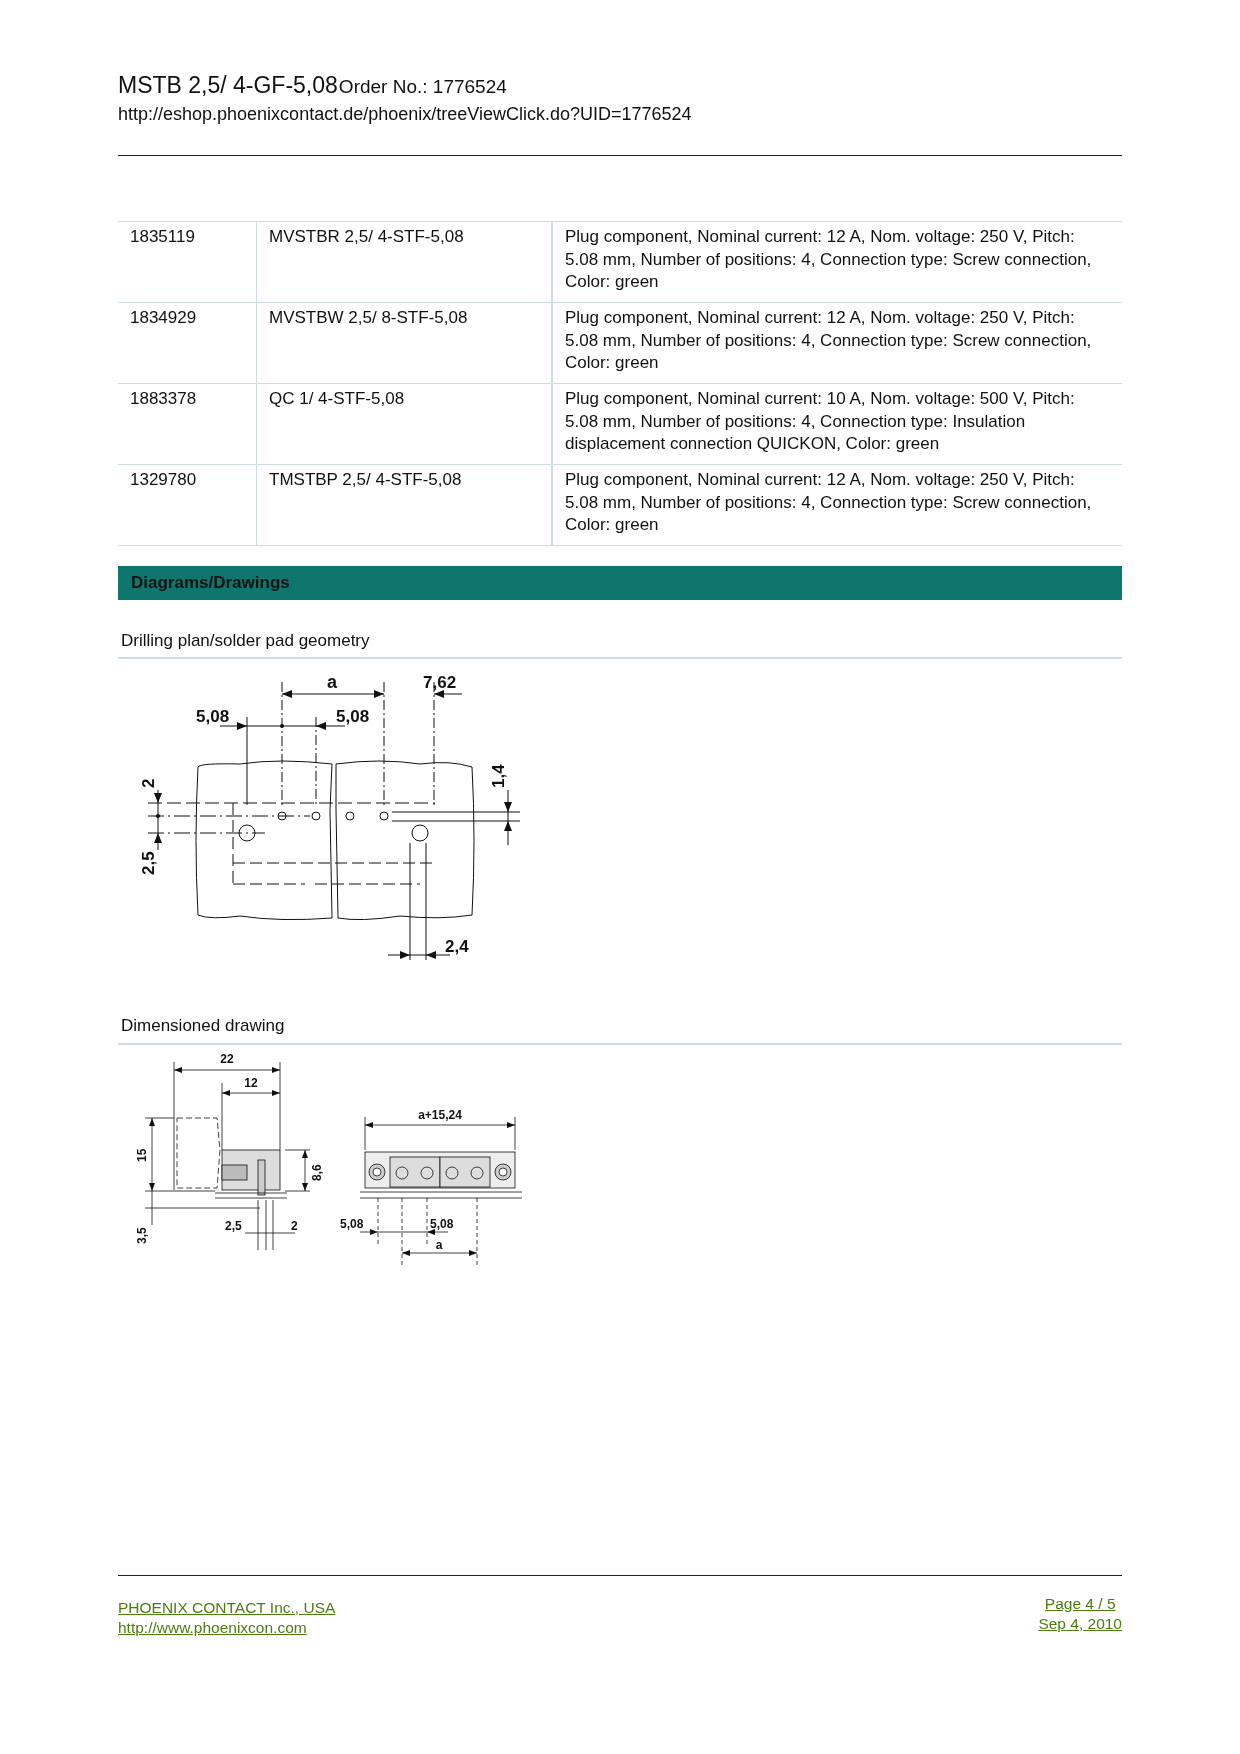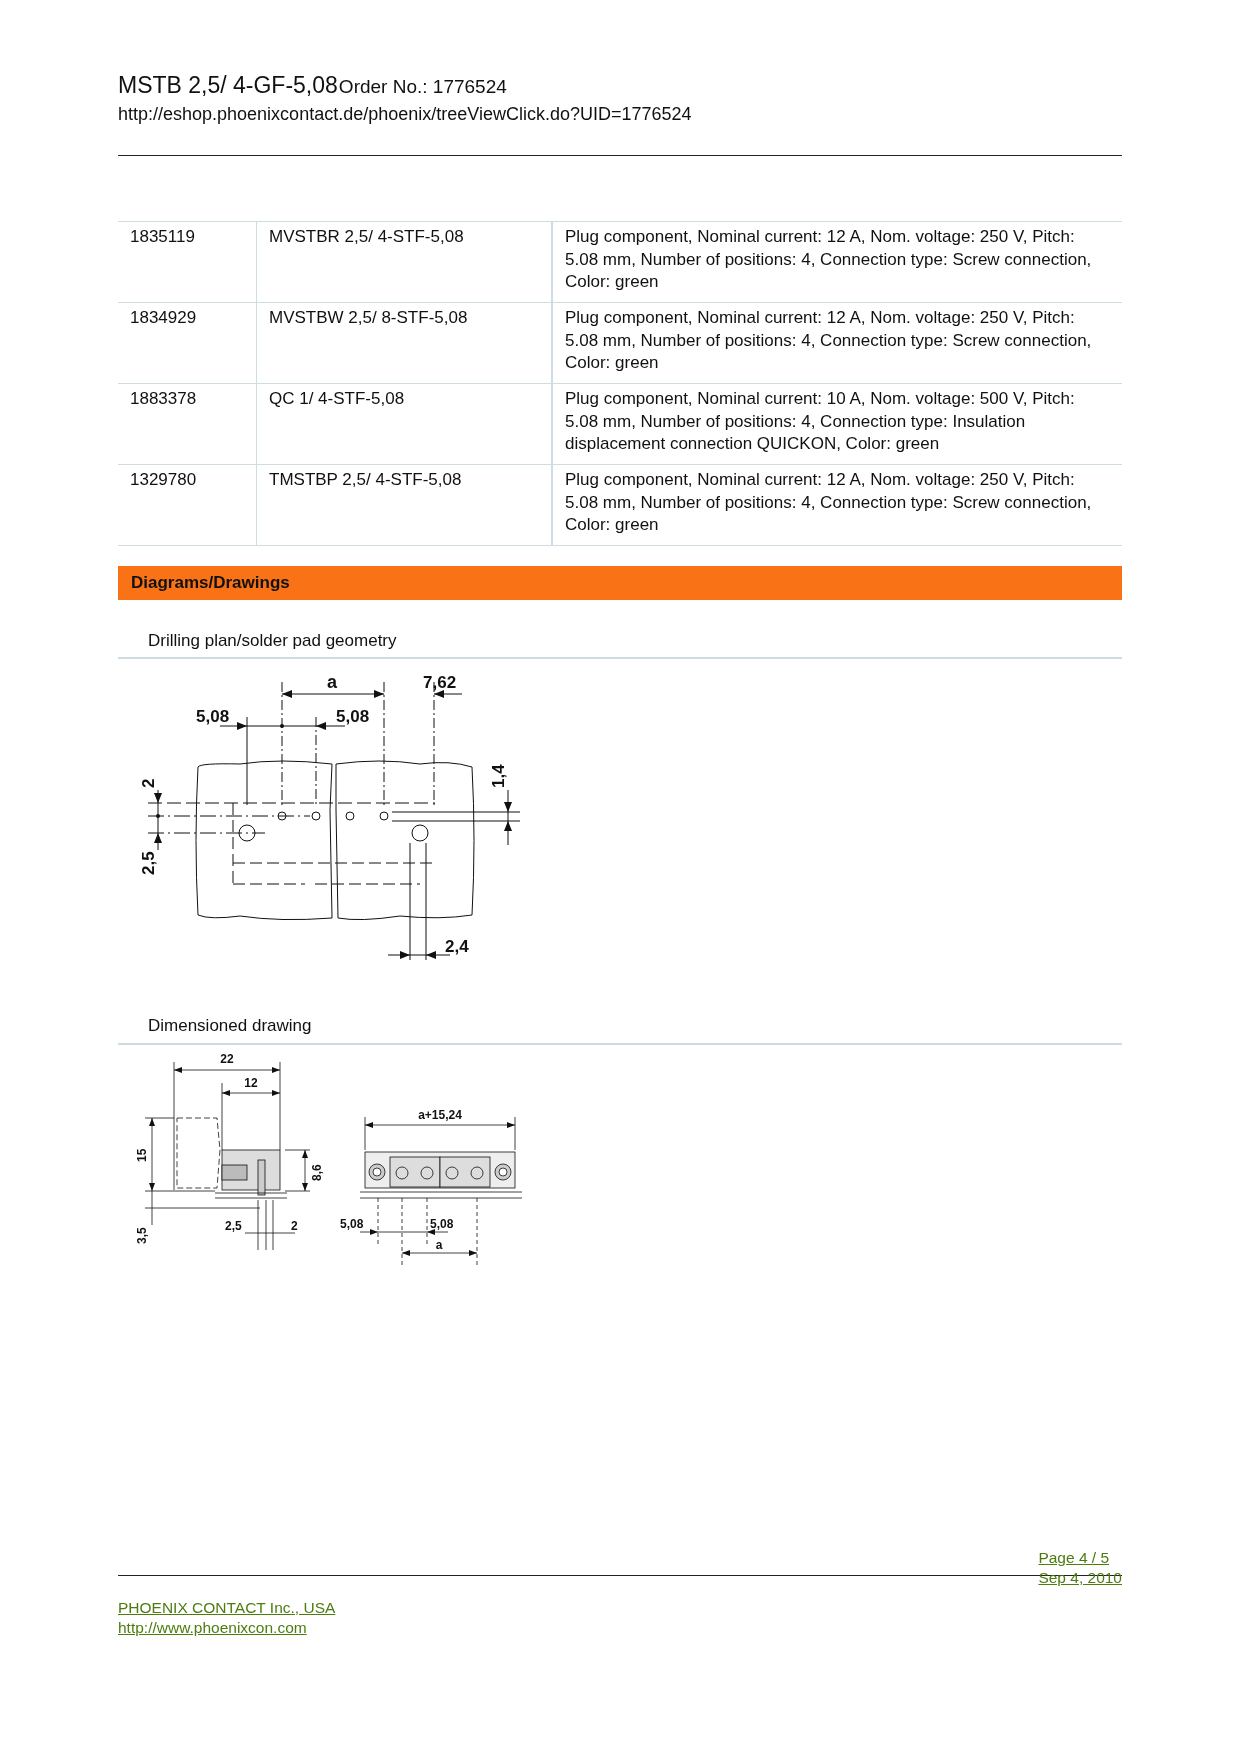--- a/index.html
+++ b/index.html
@@ -10,27 +10,27 @@
   .title .order { font-size: 19px; margin-left: 1px; }
   .url { left: 118px; top: 104px; font-size: 18px; white-space: nowrap; }
   .hrule { left: 118px; width: 1004px; height: 1px; background: #222; }
   table.acc { position: absolute; left: 118px; top: 221px; width: 1004px;
               border-collapse: collapse; font-size: 17px; line-height: 22.5px; }
   table.acc td { vertical-align: top; padding: 4px 12px 6px 12px;
                  border-top: 1.5px solid #cfdde2; border-bottom: 1.5px solid #cfdde2; }
   table.acc td.c1 { width: 114px; }
   table.acc td.c2 { width: 270px; border-left: 1.5px solid #cfdde2; border-right: 2px solid #cfdde2; }
   table.acc tr { height: 81px; }
-  .section-bar { left: 118px; top: 566px; width: 1004px; height: 34px; background: #f97316; }
+  .section-bar { left: 118px; top: 566px; width: 1004px; height: 34px; background: #0f766e; }
   .section-bar span { position: absolute; left: 13px; top: 7px; font-size: 17px; font-weight: bold; }
-  .subhead { left: 148px; font-size: 17px; }
+  .subhead { left: 121px; font-size: 17px; }
   .subrule { left: 118px; width: 1004px; height: 1.5px; background: #cfdde2; }
   .footer-left, .footer-right { font-size: 15.5px; line-height: 20px; color: #4d7c0f; text-decoration: underline; }
   .footer-left { left: 118px; top: 1598px; }
-  .footer-right { right: 118px; top: 1548px; text-align: left; }
+  .footer-right { right: 118px; top: 1594px; text-align: center; }
   svg text { font-family: "Liberation Sans", sans-serif; font-weight: bold; fill: #111; }
 </style>
 </head>
 <body>
 
 <div class="abs title">
   <span>MSTB 2,5/ 4-GF-5,08</span><span class="order">Order No.: 1776524</span>
 </div>
 <div class="abs url">http://eshop.phoenixcontact.de/phoenix/treeViewClick.do?UID=1776524</div>
 <div class="abs hrule" style="top:155px;"></div>

